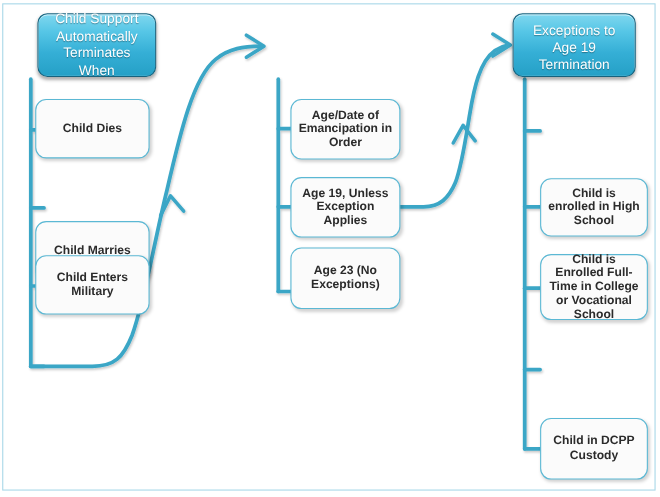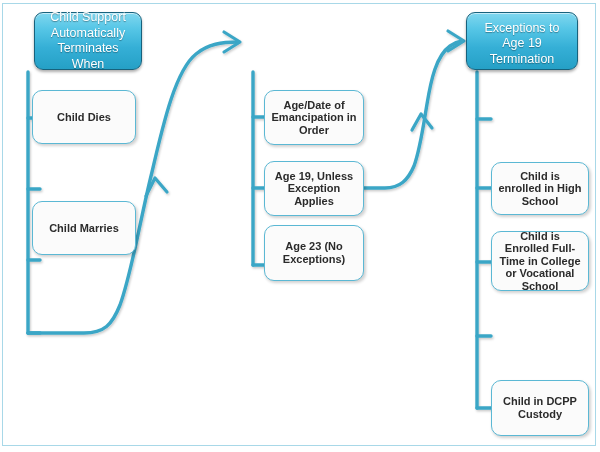--- a/index.html
+++ b/index.html
@@ -149,20 +149,23 @@
   </div>
 
   <div class="leaf" style="left:32px; top:90px; width:104px; height:54px;">
     <span>Child Dies</span>
   </div>
 
   <div class="leaf" style="left:32px; top:161px; width:104px; height:54px;margin-top:40px;">
     <span>Child Marries</span>
   </div>
 
+  <div class="leaf" style="left:32px; top:232px; width:104px; height:54px;">
+    <span>Child Enters Military</span>
+  </div>
 
 
 
   <div class="leaf" style="left:264px; top:90px; width:100px; height:55px;">
     <span>Age/Date of Emancipation in Order</span>
   </div>
 
   <div class="leaf" style="left:264px; top:161px; width:100px; height:55px;">
     <span>Age 19, Unless Exception Applies</span>
   </div>

